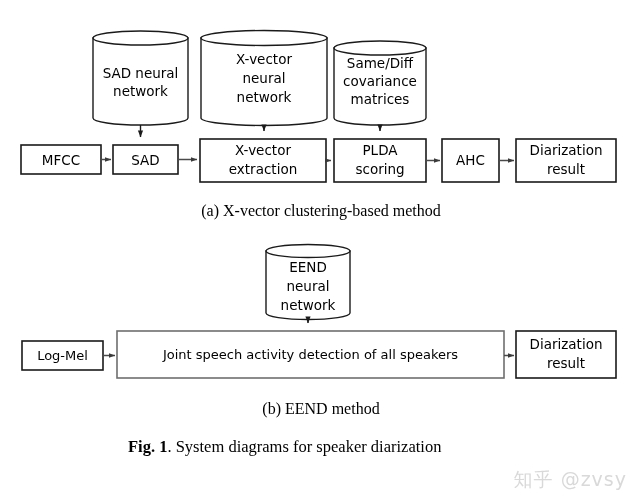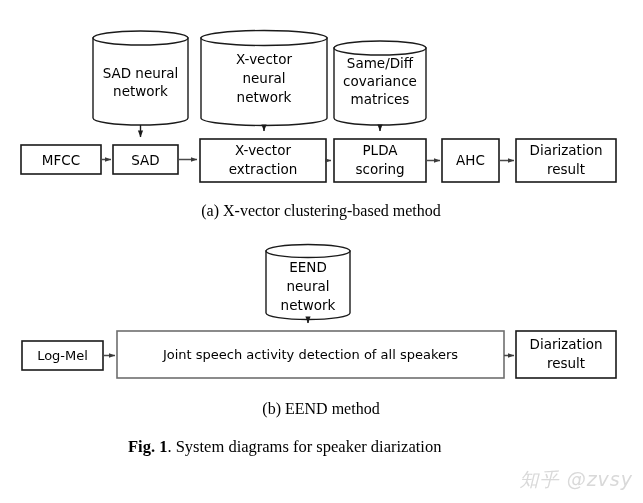--- a/index.html
+++ b/index.html
@@ -80,29 +80,28 @@
     stroke-width: 1.5;
     fill: none;
   }
   .conn-line-dark {
     stroke: #1a1a1a;
     stroke-width: 1.4;
     fill: none;
   }
   .watermark {
     position: absolute;
-    right: 10px;
+    right: 16px;
     bottom: 10px;
     font-family: "DejaVu Sans", sans-serif;
     font-size: 19px;
     color: #d9d9d9;
     letter-spacing: 1px;
     white-space: nowrap;
     user-select: none;
-    font-style: italic;
   }
 </style>
 </head>
 <body>
 
 <div id="figure-root">
 
   <svg id="diagram-svg" viewBox="0 0 643 503">
     <defs>
       <marker id="arrowSm" markerWidth="7" markerHeight="7" refX="6.2" refY="3" orient="auto" markerUnits="userSpaceOnUse">

